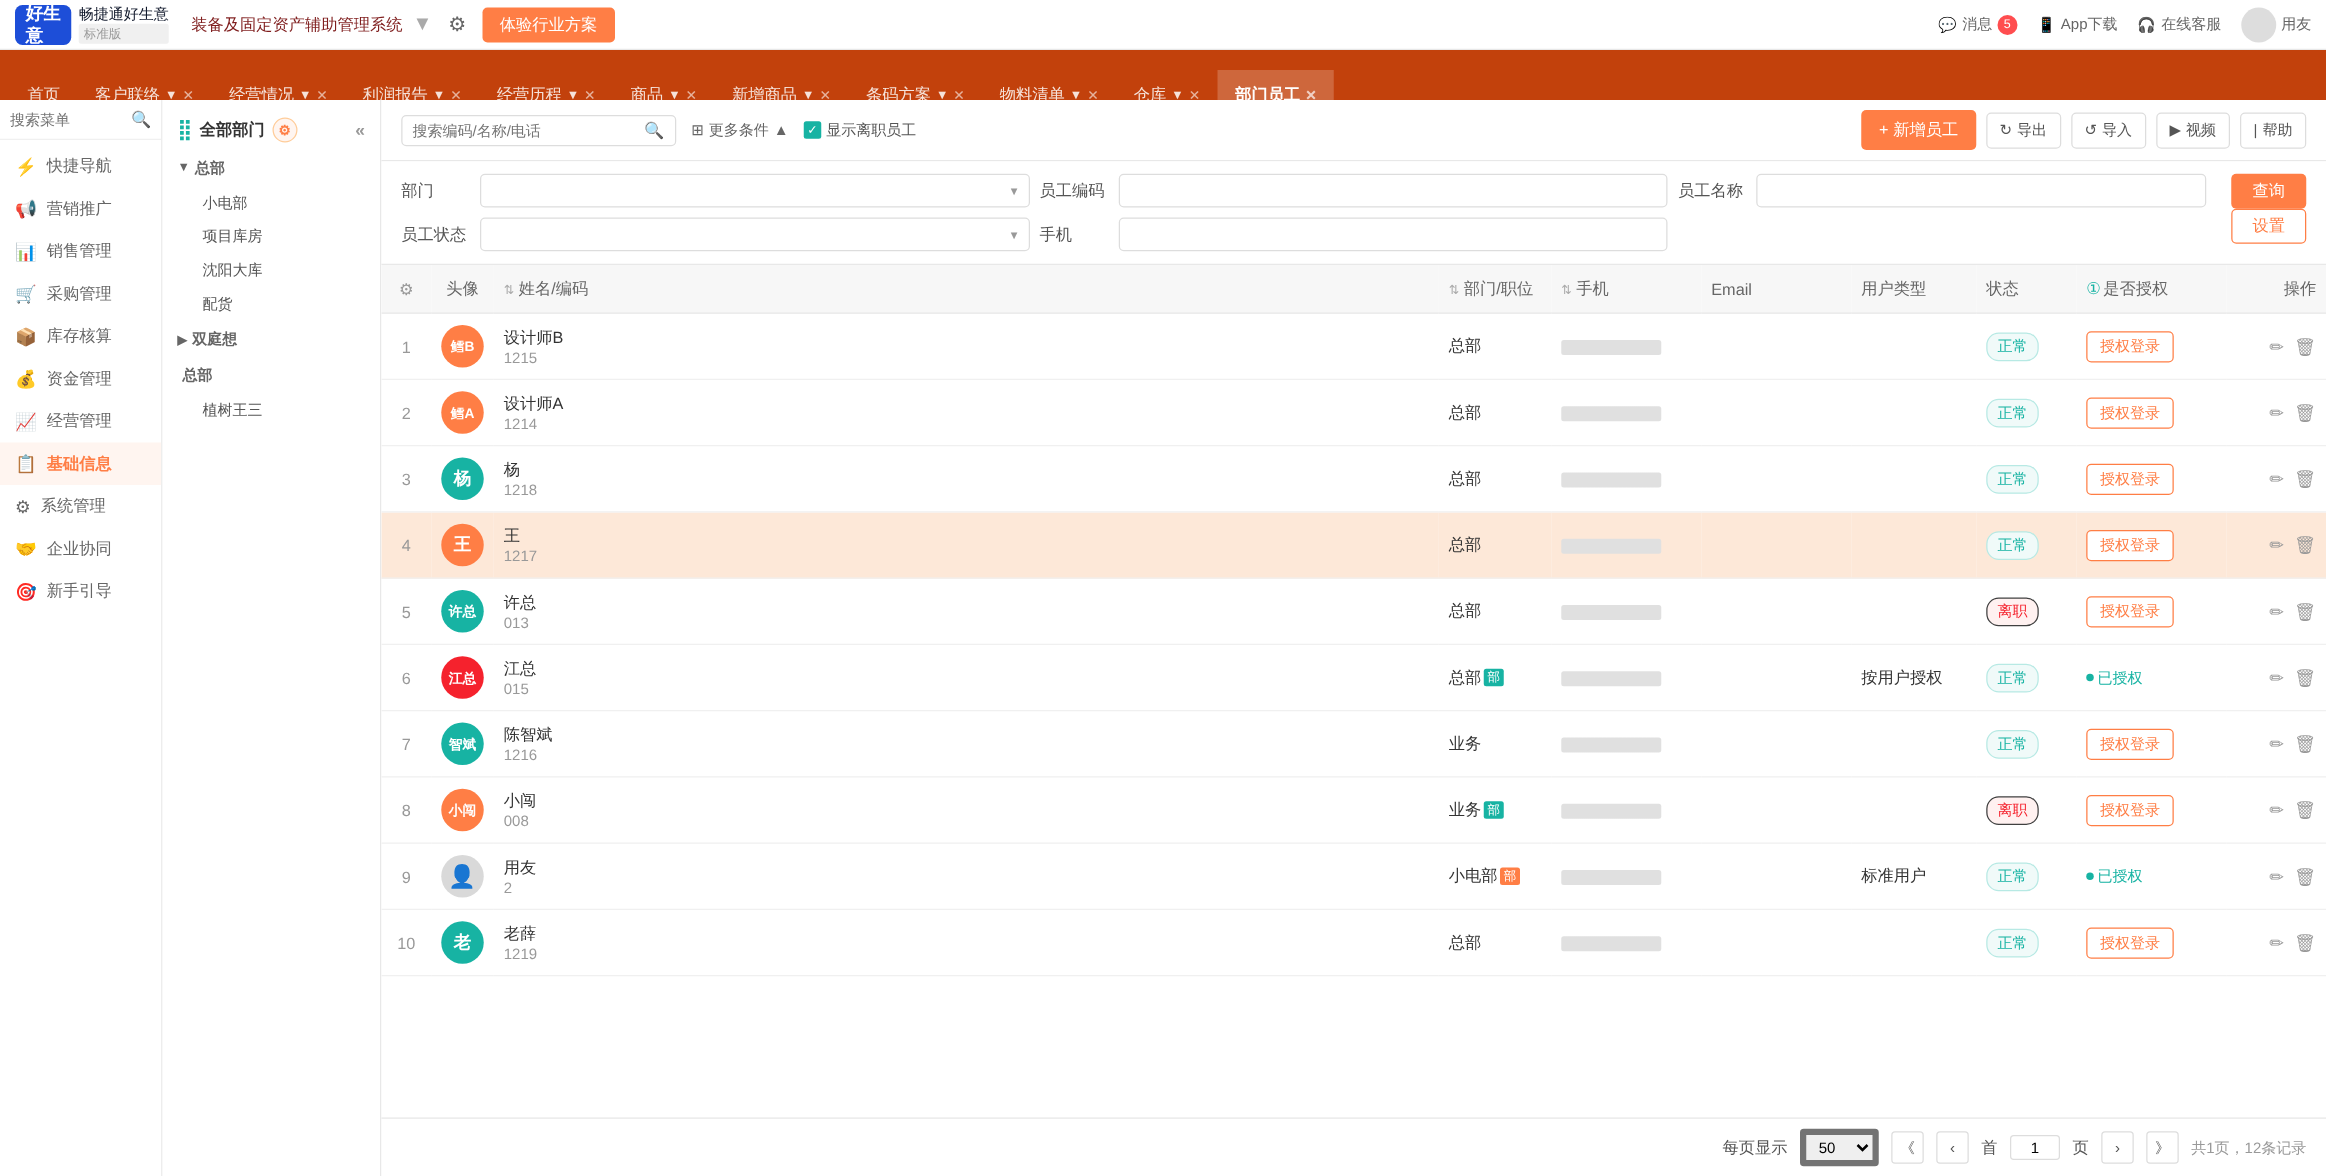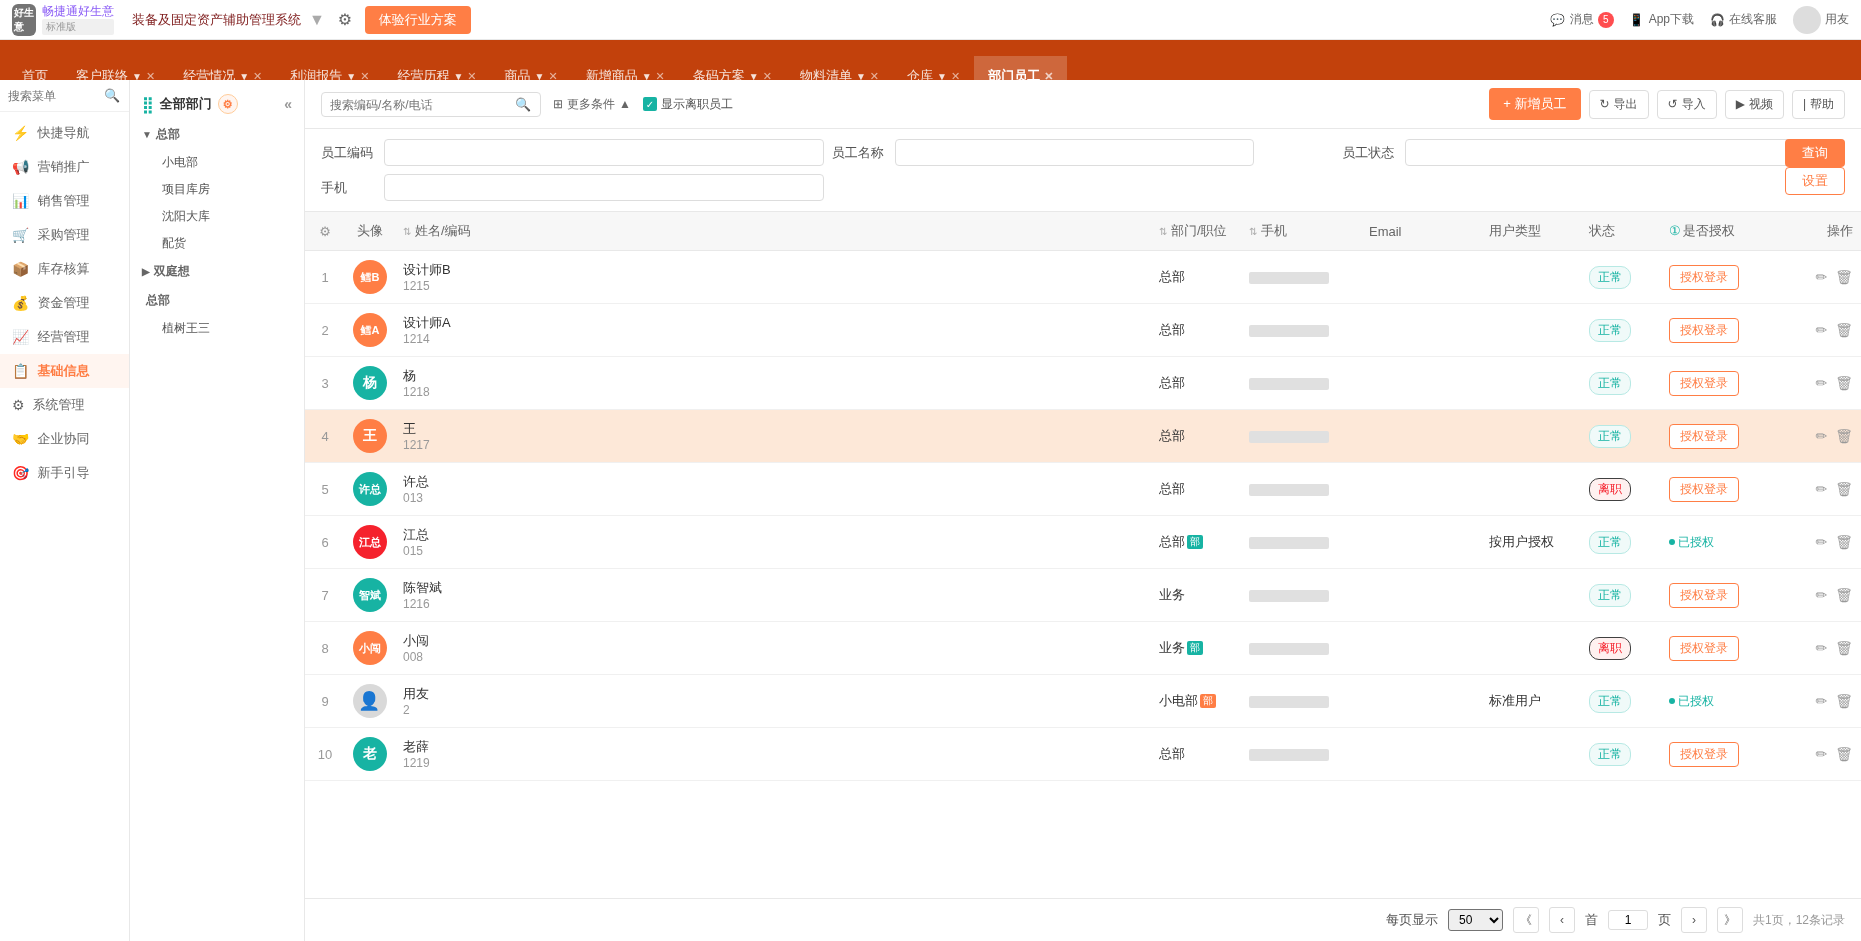--- a/index.html
+++ b/index.html
@@ -2,22 +2,22 @@
 <html><head>
   <meta charset="utf-8">
   <style>
     * { box-sizing: border-box; margin: 0; padding: 0; }
     body { font-family: 'Microsoft YaHei', Arial, sans-serif; font-size: 13px; background: #f5f5f5; color: #333; }
 
     
     .top-bar { height: 40px; background: #fff; display: flex; align-items: center; padding: 0 12px; border-bottom: 1px solid #e8e8e8; justify-content: space-between; }
     .top-bar-left { display: flex; align-items: center; gap: 8px; }
     .logo-area { display: flex; align-items: center; gap: 6px; }
-    .logo-icon { width: 24px; height: 32px; background: #737373; border-radius: 6px; display: flex; align-items: center; justify-content: center; color: white; font-size: 10px; font-weight: bold; }
-    .logo-text { font-size: 12px; color: #8b5cf6; line-height: 1.3; }
+    .logo-icon { width: 45px; height: 32px; background: #1d4ed8; border-radius: 6px; display: flex; align-items: center; justify-content: center; color: white; font-size: 14px; font-weight: bold; }
+    .logo-text { font-size: 12px; color: #0f172a; line-height: 1.3; }
     .logo-tag { font-size: 10px; color: #999; background: #f0f0f0; padding: 1px 4px; border-radius: 2px; }
     .system-name { font-size: 13px; color: #7f1d1d; margin-left: 10px; }
     .top-bar-actions { display: flex; align-items: center; gap: 16px; }
     .top-bar-btn { display: flex; align-items: center; gap: 4px; font-size: 12px; color: #666; cursor: pointer; }
     .badge { background: #ff4d4f; color: white; border-radius: 50%; width: 16px; height: 16px; font-size: 10px; display: inline-flex; align-items: center; justify-content: center; }
     .trial-btn { background: #ff7e45; color: white; border: none; padding: 5px 14px; border-radius: 4px; font-size: 13px; cursor: pointer; }
     .user-avatar { width: 28px; height: 28px; background: #ddd; border-radius: 50%; display: inline-block; }
 
     
     .nav-tabs { background: #c2410c; display: flex; align-items: flex-start; height: 40px; padding: 16px 8px; overflow: hidden; }
@@ -114,21 +114,21 @@
     .dept-badge { background: #17b3a3; color: white; font-size: 10px; padding: 0 3px; border-radius: 2px; }
     .dept-badge-orange { background: #ff7e45; color: white; font-size: 10px; padding: 0 3px; border-radius: 2px; }
 
     .op-btns { display: flex; gap: 8px; justify-content: flex-end; }
     .op-btn { background: none; border: none; cursor: pointer; color: #999; font-size: 14px; }
 
     .phone-mask { display: inline-block; width: 80px; height: 12px; background: linear-gradient(90deg, #e0e0e0 0%, #e0e0e0 100%); border-radius: 2px; vertical-align: middle; }
 
     
     .table-footer { background: #fff; border-top: 1px solid #e8e8e8; padding: 8px 16px; display: flex; align-items: center; justify-content: flex-end; gap: 10px; font-size: 13px; color: #555; }
-    .page-size-select { border: 1px solid #737373; border-radius: 3px; padding: 2px 6px; font-size: 12px; }
+    .page-size-select { border: 5px solid #737373; border-radius: 3px; padding: 2px 6px; font-size: 12px; }
     .page-btn { border: 1px solid #ddd; background: #fff; width: 26px; height: 26px; border-radius: 3px; cursor: pointer; display: inline-flex; align-items: center; justify-content: center; font-size: 12px; color: #555; }
     .page-input { border: 1px solid #ddd; border-radius: 3px; padding: 2px 6px; width: 40px; text-align: center; font-size: 12px; }
     .total-info { color: #999; font-size: 12px; }
 
     
     .gear-icon { width: 24px; height: 24px; display: inline-flex; align-items: center; justify-content: center; color: #666; font-size: 16px; cursor: pointer; }
     .sort-icon { color: #aaa; font-size: 10px; }
   </style>
 </head>
 <body>
@@ -337,20 +337,28 @@
         </button>
         <button class="btn-outline">
           <span>|</span>
           <span>帮助</span>
         </button>
       </div>
     </div>
 
     <div class="filter-panel">
       <div class="filter-row">
+        <span class="filter-label">部门</span>
+        <div class="filter-select-wrap">
+          <select class="filter-select">
+            <option></option>
+          </select>
+        </div>
+      </div>
+      <div class="filter-row">
         <span class="filter-label">员工编码</span>
         <input class="filter-input" type="text" style="">
       </div>
       <div class="filter-row" style="padding-right:80px;">
         <span class="filter-label">员工名称</span>
         <input class="filter-input" type="text" style="">
       </div>
       <div class="filter-row">
         <span class="filter-label">员工状态</span>
         <div class="filter-select-wrap">

